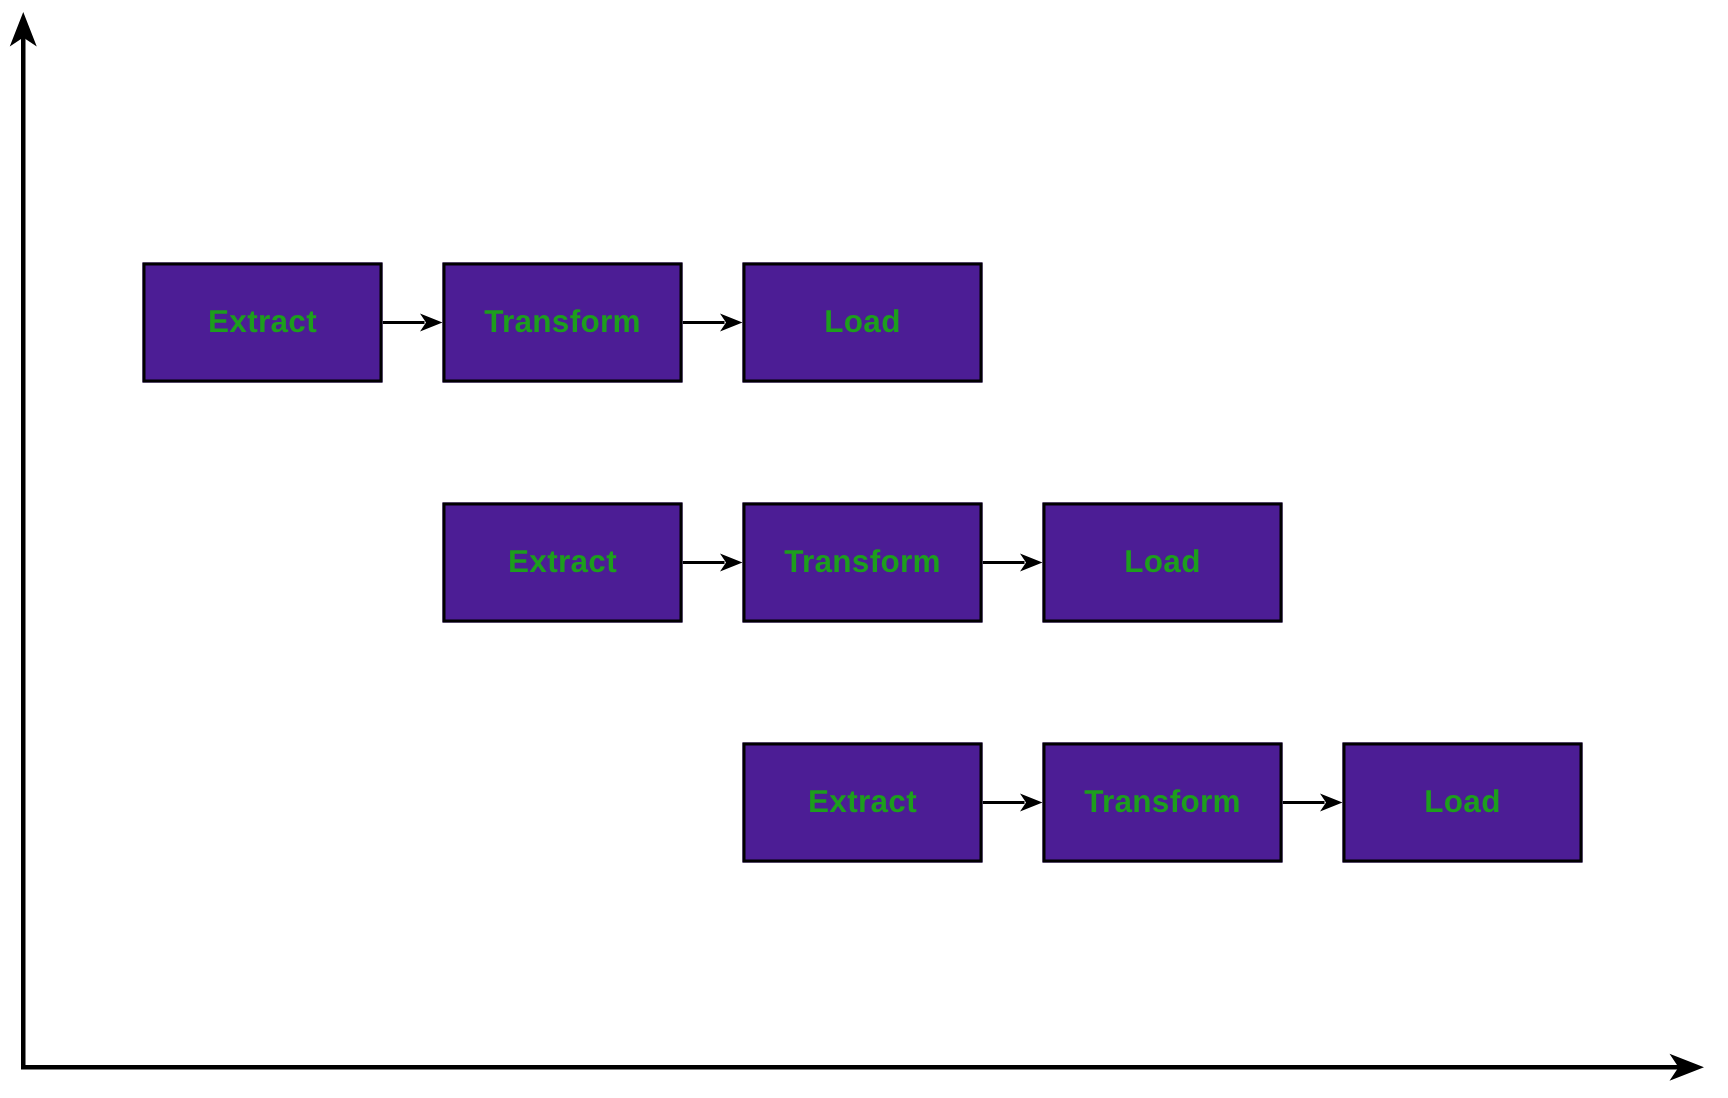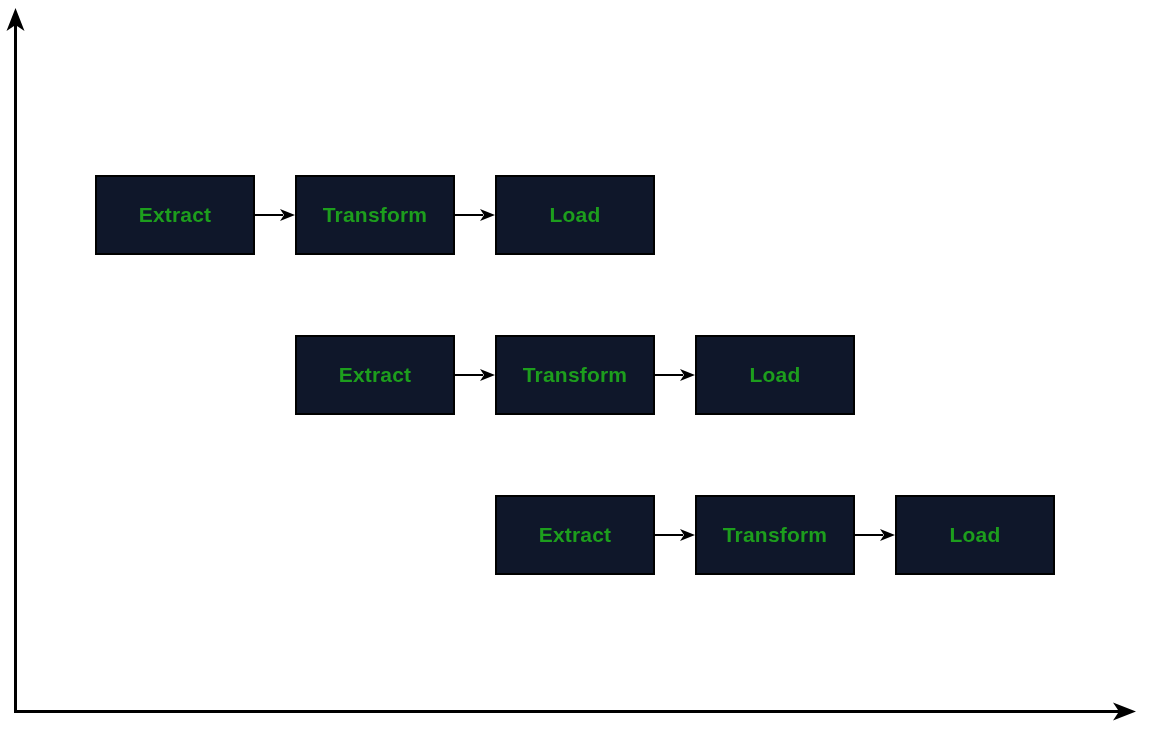--- a/index.html
+++ b/index.html
@@ -29,21 +29,21 @@
     align-items: center;
   }
   .row-1 { left: 95px;  top: 175px; }
   .row-2 { left: 295px; top: 335px; }
   .row-3 { left: 495px; top: 495px; }
   .step-box {
     box-sizing: border-box;
     width: 160px;
     height: 80px;
     border: 2px solid var(--line, #000000);
-    background: #0f172a;
+    background: #4c1d95;
     display: flex;
     align-items: center;
     justify-content: center;
   }
   .step-label {
     color: var(--accent, #1d9e1d);
     font-weight: bold;
     font-size: 21px;
     letter-spacing: 0.2px;
     white-space: nowrap;

